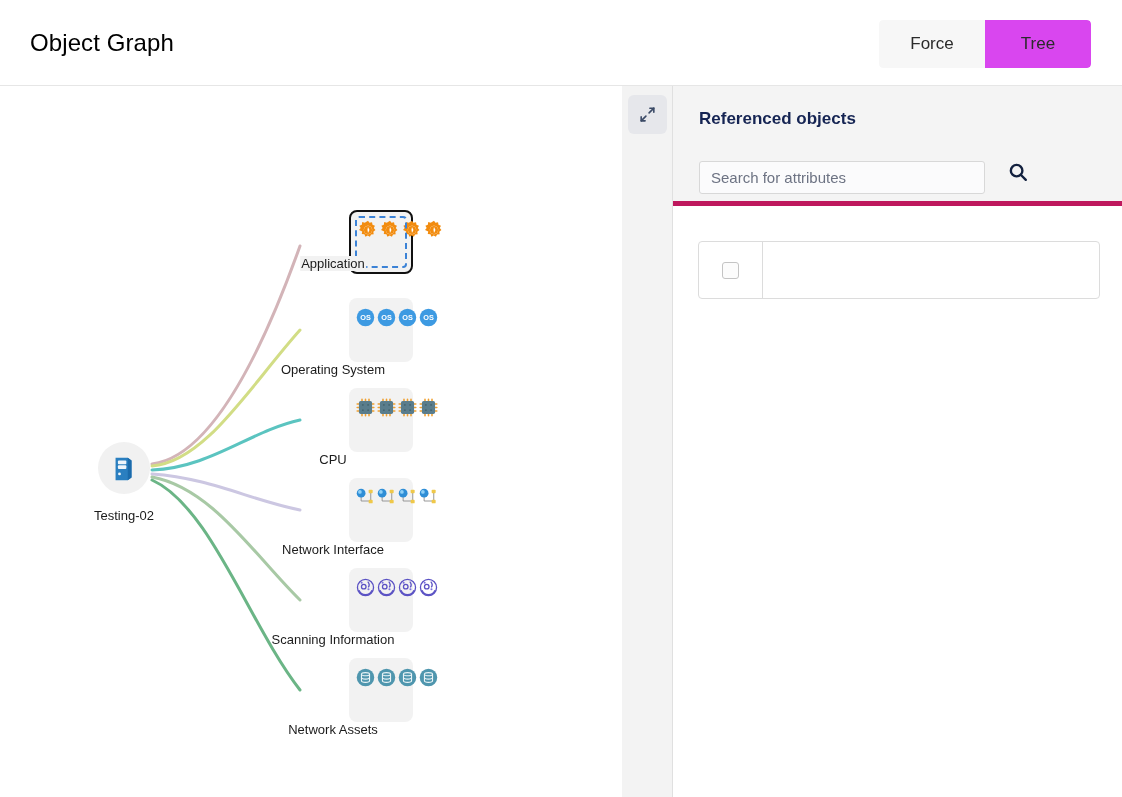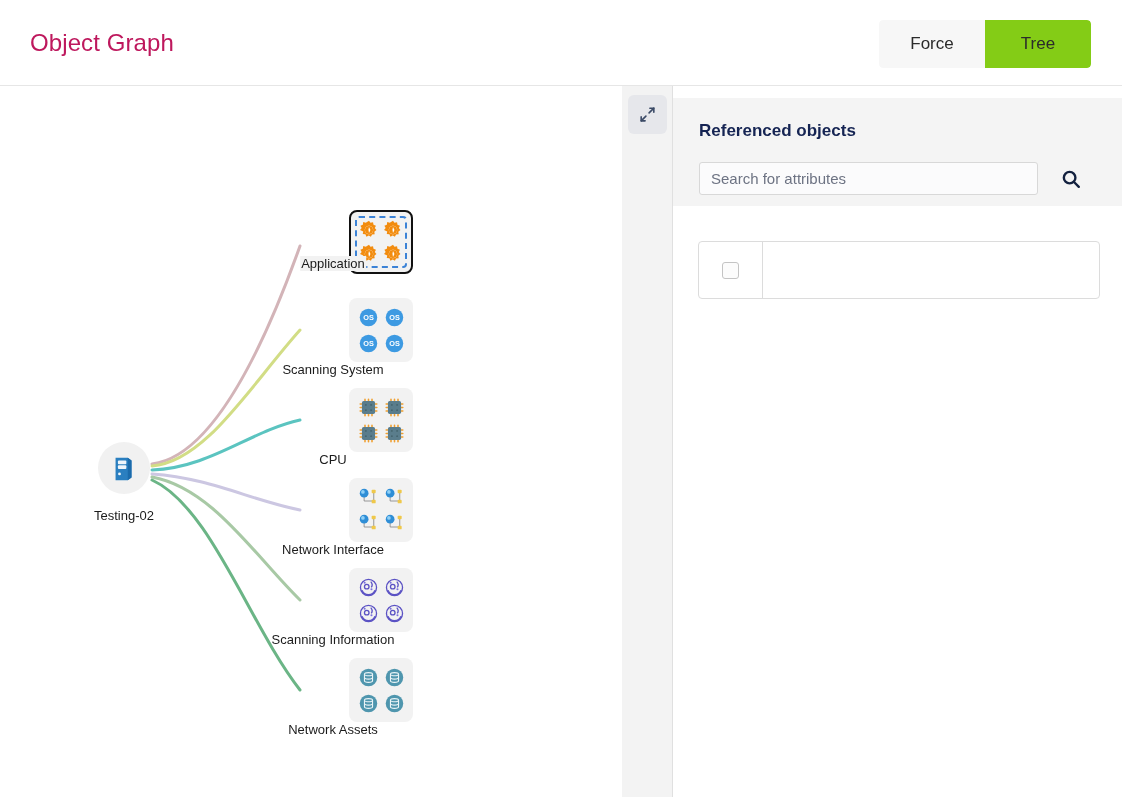--- a/index.html
+++ b/index.html
@@ -12,34 +12,34 @@
   }
   #app { position: relative; width: 1122px; height: 797px; background: #fff; }
 
   
   .header {
     position: absolute; left: 0; top: 0; width: 1122px; height: 86px;
     background: #ffffff; border-bottom: 1px solid #e6e6e6;
   }
   .page-title {
     position: absolute; left: 30px; top: 29px;
-    font-size: 24px; color: #be185d; font-weight: 400; letter-spacing: .1px;
+    font-size: 24px; color: #000000; font-weight: 400; letter-spacing: .1px;
   }
   .toggle-group {
     position: absolute; right: 31px; top: 20px;
     display: flex; height: 48px;
     border-radius: 4px; overflow: hidden;
   }
   .toggle-btn {
     width: 106px; height: 48px; border: none; cursor: pointer;
     font-size: 17px; color: #2b2b2b; font-family: inherit;
     display: flex; align-items: center; justify-content: center;
   }
   .toggle-btn.inactive { background: #f7f7f7; border-radius: 4px 0 0 4px; }
-  .toggle-btn.active { background: #84cc16; border-radius: 0 4px 4px 0; }
+  .toggle-btn.active { background: #d946ef; border-radius: 0 4px 4px 0; }
 
   
   .graph-pane {
     position: absolute; left: 0; top: 86px; width: 622px; height: 711px;
     background: #ffffff; overflow: hidden;
   }
   .graph-svg { position: absolute; left: 0; top: 0; width: 622px; height: 711px; }
 
   
   .node-root {
@@ -49,21 +49,21 @@
   .node-root-label {
     position: absolute; font-size: 13px; color: #1b1b1b; white-space: nowrap;
     text-align: center;
     margin-top: 8px;
   }
 
   
   .node-group { position: absolute; padding-left: 48px; }
   .node-box {
     width: 64px; height: 64px; border-radius: 8px; background: #f2f2f2;
-    display: grid; grid-template-columns: 1fr 1fr; grid-template-rows: 1fr 1fr;
+    display: grid; grid-template-columns: 1fr 1fr 1fr 1fr; grid-template-rows: 1fr 1fr;
     place-items: center; padding: 6px;
   }
   .node-box.selected {
     background: #f2f2f2;
     border: 2px solid #111111;
     outline: none;
   }
   .node-box.selected .dashed {
     position: absolute; left: 4px; top: 4px; right: 4px; bottom: 4px;
     border: 2px dashed #3b82d6; border-radius: 4px; pointer-events: none;
@@ -87,33 +87,34 @@
     background: #e6e7eb; border: none; border-radius: 6px; cursor: pointer;
     display: flex; align-items: center; justify-content: center;
   }
 
   
   .side-panel {
     position: absolute; left: 673px; top: 86px; width: 449px; height: 711px;
     background: #ffffff;
   }
   .panel-head {
-    position: absolute; left: 0; top: 12px; width: 449px; height: 120px;
-    background: #f4f4f4; border-bottom: 1px solid #be185d; text-decoration: underline;
+    position: absolute; left: 0; top: 0; width: 449px; height: 120px;
+    background: #f4f4f4; border-bottom: 5px solid #be185d; text-decoration: underline;
   }
   .panel-title {
     position: absolute; left: 26px; top: 23px;
     font-size: 17px; font-weight: bold; color: #152453;
   }
   .search-row { position: absolute; left: 26px; top: 64px; display: flex; align-items: center; }
   .search-input {
-    width: 339px; height: 33px; padding: 0 11px;
+    width: 286px; height: 33px; padding: 0 11px;
     font-size: 15px; font-family: inherit; color: #3a3a3a;
     background: #fbfbfc; border: 1px solid #d8d8d8; border-radius: 3px;
     outline: none;
+    margin-top: 11px;
   }
   .search-input::placeholder { color: #6d7383; }
   .search-icon-btn {
     margin-left: 20px; width: 26px; height: 26px; background: none; border: none;
     cursor: pointer; display: flex; align-items: center; justify-content: center; padding: 0;
   }
 
   .panel-body { position: absolute; left: 0; top: 120px; width: 449px; height: 591px; background: #fff; }
   .ref-row {
     position: absolute; left: 25px; top: 35px;
@@ -220,21 +221,21 @@
           </svg>
         <svg class="ic-sm" viewBox="0 0 24 24">
             <circle cx="12" cy="12" r="10" fill="#3d9ae2"></circle>
             <text x="12" y="15.4" font-family="Liberation Sans, sans-serif" font-size="8.4" font-weight="bold" fill="#fff" text-anchor="middle">OS</text>
           </svg>
         <svg class="ic-sm" viewBox="0 0 24 24">
             <circle cx="12" cy="12" r="10" fill="#3d9ae2"></circle>
             <text x="12" y="15.4" font-family="Liberation Sans, sans-serif" font-size="8.4" font-weight="bold" fill="#fff" text-anchor="middle">OS</text>
           </svg>
       </div>
-      <div class="node-label">Scanning System</div>
+      <div class="node-label">Operating System</div>
     </div>
 
     <div class="node-group" style="left:301px; top:302px; width:64px; height:64px;">
       <div class="node-box">
         <svg class="ic-sm" viewBox="0 0 24 24">
             <g stroke="#f0a030" stroke-width="1.8" stroke-linecap="round">
               <path d="M8 2.5v2M12 2.5v2M16 2.5v2M8 19.5v2M12 19.5v2M16 19.5v2M2.5 8h2M2.5 12h2M2.5 16h2M19.5 8h2M19.5 12h2M19.5 16h2"></path>
             </g>
             <rect x="4.5" y="4.5" width="15" height="15" rx="2" fill="#5a7d8c"></rect>
             <g fill="#46656f">

